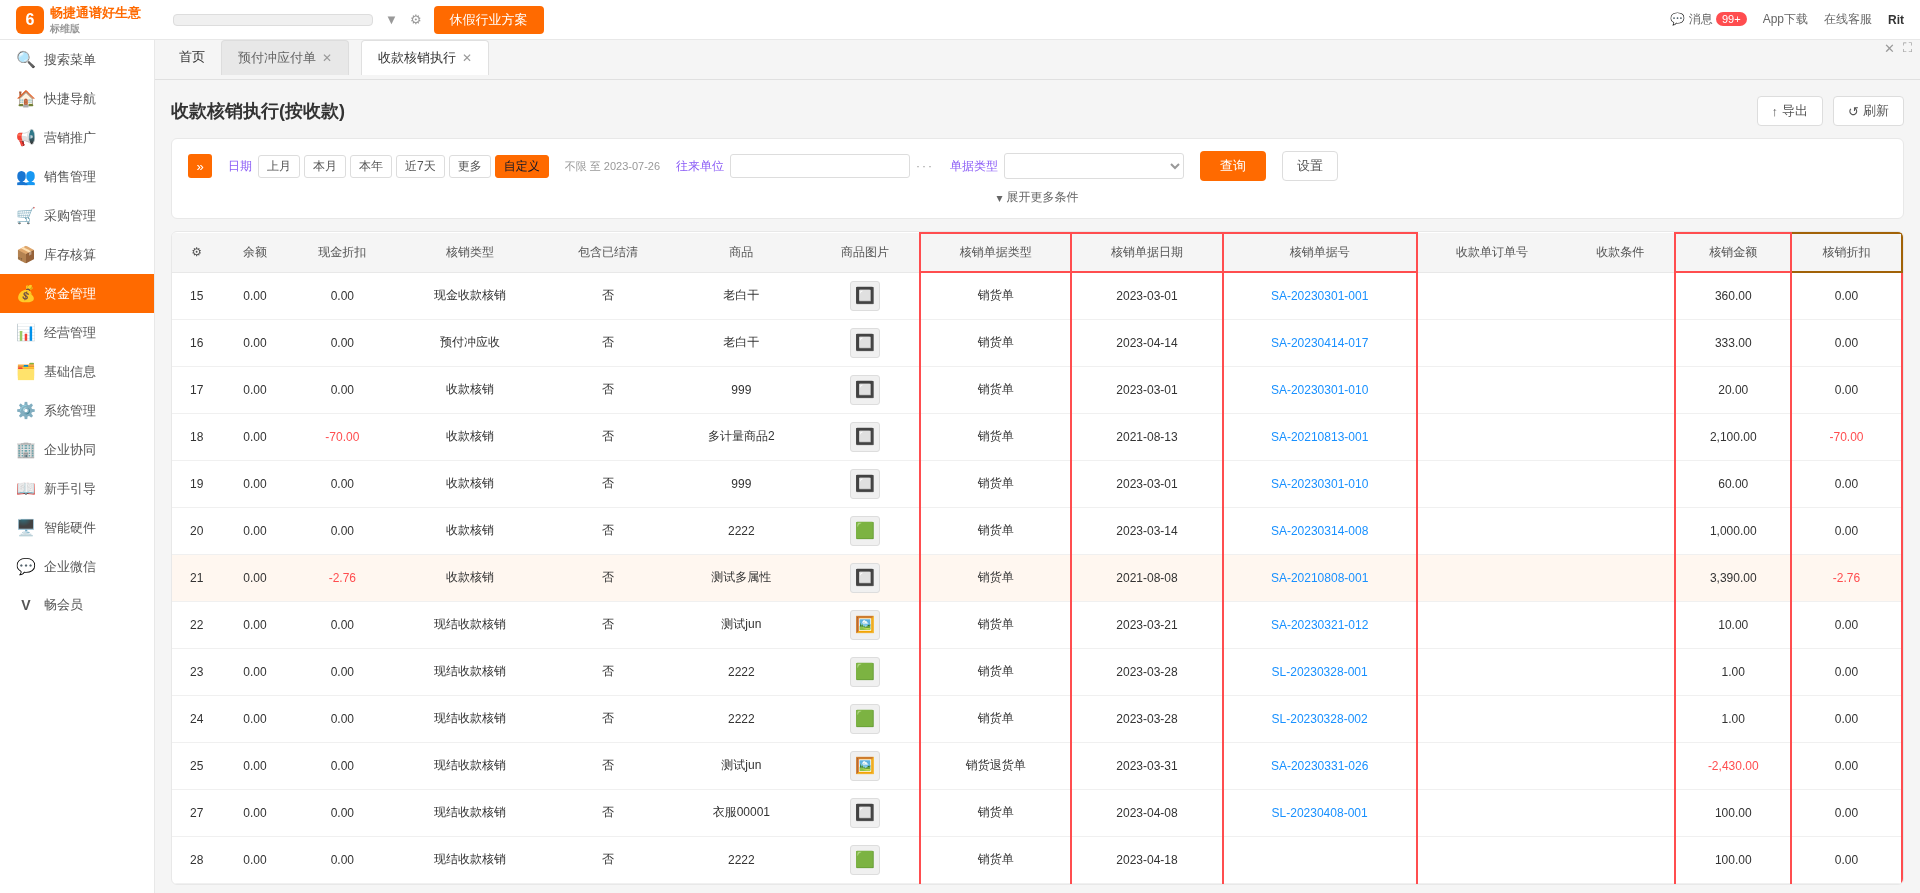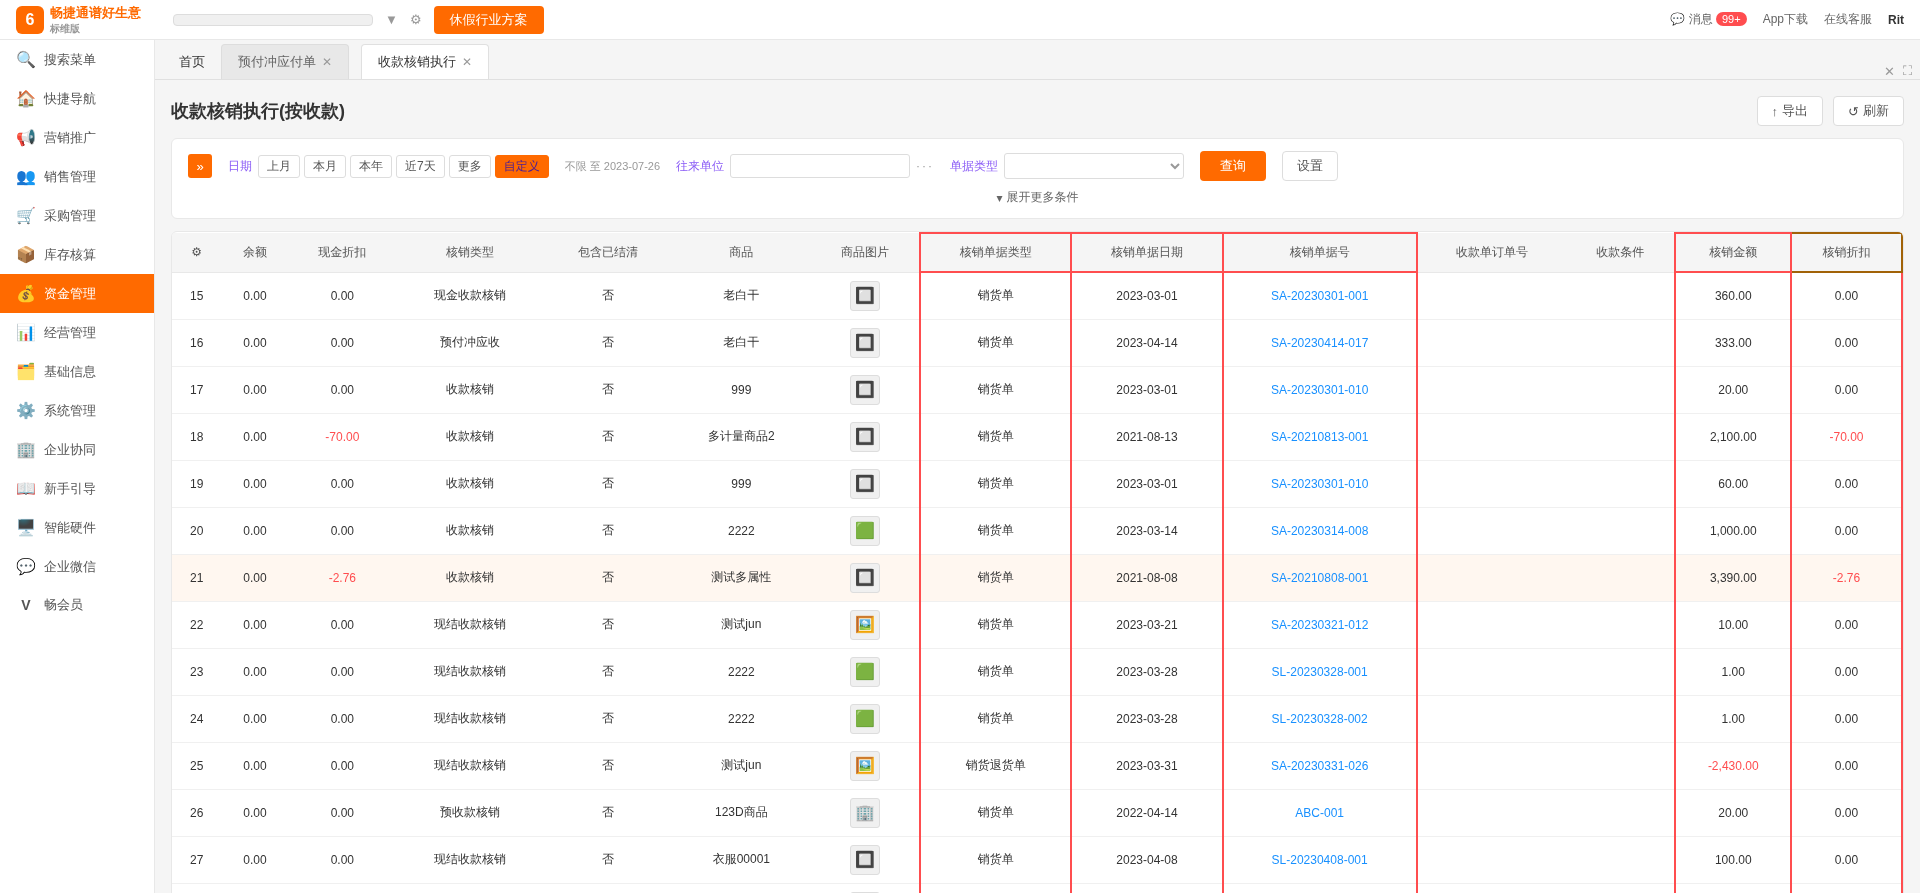--- a/index.html
+++ b/index.html
@@ -20,21 +20,21 @@
     
     .sidebar { width: 155px; background: #fff; border-right: 1px solid #e8e8e8; display: flex; flex-direction: column; }
     .sidebar-item { display: flex; align-items: center; gap: 8px; padding: 10px 16px; cursor: pointer; color: #555; font-size: 13px; transition: background 0.2s; }
     .sidebar-item.active { background: #ff6a00; color: #fff; border-radius: 0; }
     .sidebar-item .icon { font-size: 16px; width: 20px; text-align: center; }
 
     
     .main { flex: 1; display: flex; flex-direction: column; overflow: hidden; }
 
     
-    .tab-bar { display: flex; align-items: flex-end; background: #f5f5f5; border-bottom: 1px solid #e0e0e0; height: 40px; padding: 0 8px; }
+    .tab-bar { display: flex; align-items: flex-start; background: #f5f5f5; border-bottom: 1px solid #e0e0e0; height: 40px; padding: 0 8px; }
     .tab { display: flex; align-items: center; gap: 6px; padding: 8px 16px; cursor: pointer; border-radius: 4px 4px 0 0; font-size: 13px; color: #666; background: #e8e8e8; margin-right: 12px; border: 1px solid #ddd; border-bottom: none; }
     .tab.active { background: #fff; color: #333; border-color: #e0e0e0; }
     .tab .close { color: #999; font-size: 12px; cursor: pointer; }
     .tab-home { padding: 8px 16px; color: #333; cursor: pointer; font-size: 13px; }
     .tab-actions { margin-left: auto; display: flex; align-items: center; gap: 8px; color: #999; }
 
     
     .page-content { flex: 1; overflow: auto; padding: 16px; background: #f5f5f5; }
 
     
@@ -43,21 +43,21 @@
     .page-actions { display: flex; gap: 10px; }
     .btn-outline { border: 1px solid #ddd; background: #fff; border-radius: 4px; padding: 5px 14px; font-size: 13px; cursor: pointer; color: #555; display: flex; align-items: center; gap: 4px; }
 
     
     .filter-bar { background: #fff; border: 1px solid #e8e8e8; border-radius: 6px; padding: 12px 16px; margin-bottom: 12px; }
     .filter-row { display: flex; align-items: center; gap: 16px; flex-wrap: wrap; }
     .filter-item { display: flex; align-items: center; gap: 6px; font-size: 12px; color: #666; }
     .filter-label { color: #8b5cf6; white-space: nowrap; text-align: right; }
     .filter-date-btns { display: flex; gap: 4px; }
     .date-btn { padding: 2px 8px; border-radius: 3px; cursor: pointer; border: 1px solid #ddd; background: #fff; font-size: 12px; color: #555; }
-    .date-btn.custom { background: #ff6a00; color: #4c1d95; border-color: #ff6a00; text-align: center; }
+    .date-btn.custom { background: #ff6a00; color: #0f172a; border-color: #ff6a00; text-align: center; }
     .filter-input { border: 1px solid #ddd; border-radius: 3px; padding: 4px 10px; font-size: 12px; width: 180px; color: #999; }
     .filter-select { border: 1px solid #ddd; border-radius: 3px; padding: 4px 10px; font-size: 12px; width: 180px; color: #999; background: #fff; }
     .btn-query { background: #ff6a00; color: #fff; border: none; border-radius: 4px; padding: 6px 20px; font-size: 13px; cursor: pointer; }
     .btn-settings { border: 1px solid #ddd; background: #fff; border-radius: 4px; padding: 5px 14px; font-size: 13px; cursor: pointer; color: #555; }
     .expand-more { display: flex; align-items: center; justify-content: center; gap: 4px; cursor: pointer; color: #666; font-size: 12px; }
     .filter-arrow { width: 24px; height: 24px; background: #ff6a00; border-radius: 3px; display: flex; align-items: center; justify-content: center; cursor: pointer; color: #fff; }
 
     
     .table-container { background: #fff; border: 1px solid #e8e8e8; border-radius: 6px; overflow: hidden; }
     table { width: 100%; border-collapse: collapse; font-size: 12px; }
@@ -432,36 +432,20 @@
     <td><div class="img-placeholder">🖼️</div></td>
     <td style="border-left: 2px solid #ff4d4f; border-right: 2px solid #ff4d4f;">销货退货单</td>
     <td style="border-left: 2px solid #ff4d4f; border-right: 2px solid #ff4d4f;">2023-03-31</td>
     <td style="border-left: 2px solid #ff4d4f; border-right: 2px solid #ff4d4f;"><a class="td-link">SA-20230331-026</a></td>
     <td></td>
     <td></td>
     <td class="td-red" style="border-left: 2px solid #ff4d4f; border-right: 2px solid #ff4d4f;">-2,430.00</td>
     <td class="" style="border-left: 2px solid #ff4d4f; border-right: 2px solid #ff4d4f;">0.00</td>
   </tr>
               <tr>
-    <td>26</td>
-    <td>0.00</td>
-    <td class="">0.00</td>
-    <td>预收款核销</td>
-    <td>否</td>
-    <td>123D商品</td>
-    <td><div class="img-placeholder">🏢</div></td>
-    <td style="border-left: 2px solid #ff4d4f; border-right: 2px solid #ff4d4f;">销货单</td>
-    <td style="border-left: 2px solid #ff4d4f; border-right: 2px solid #ff4d4f;">2022-04-14</td>
-    <td style="border-left: 2px solid #ff4d4f; border-right: 2px solid #ff4d4f;"><a class="td-link">ABC-001</a></td>
-    <td></td>
-    <td></td>
-    <td class="" style="border-left: 2px solid #ff4d4f; border-right: 2px solid #ff4d4f;">20.00</td>
-    <td class="" style="border-left: 2px solid #ff4d4f; border-right: 2px solid #ff4d4f;">0.00</td>
-  </tr>
-              <tr>
     <td>27</td>
     <td>0.00</td>
     <td class="">0.00</td>
     <td>现结收款核销</td>
     <td>否</td>
     <td>衣服00001</td>
     <td><div class="img-placeholder">🔲</div></td>
     <td style="border-left: 2px solid #ff4d4f; border-right: 2px solid #ff4d4f;">销货单</td>
     <td style="border-left: 2px solid #ff4d4f; border-right: 2px solid #ff4d4f;">2023-04-08</td>
     <td style="border-left: 2px solid #ff4d4f; border-right: 2px solid #ff4d4f;"><a class="td-link">SL-20230408-001</a></td>

